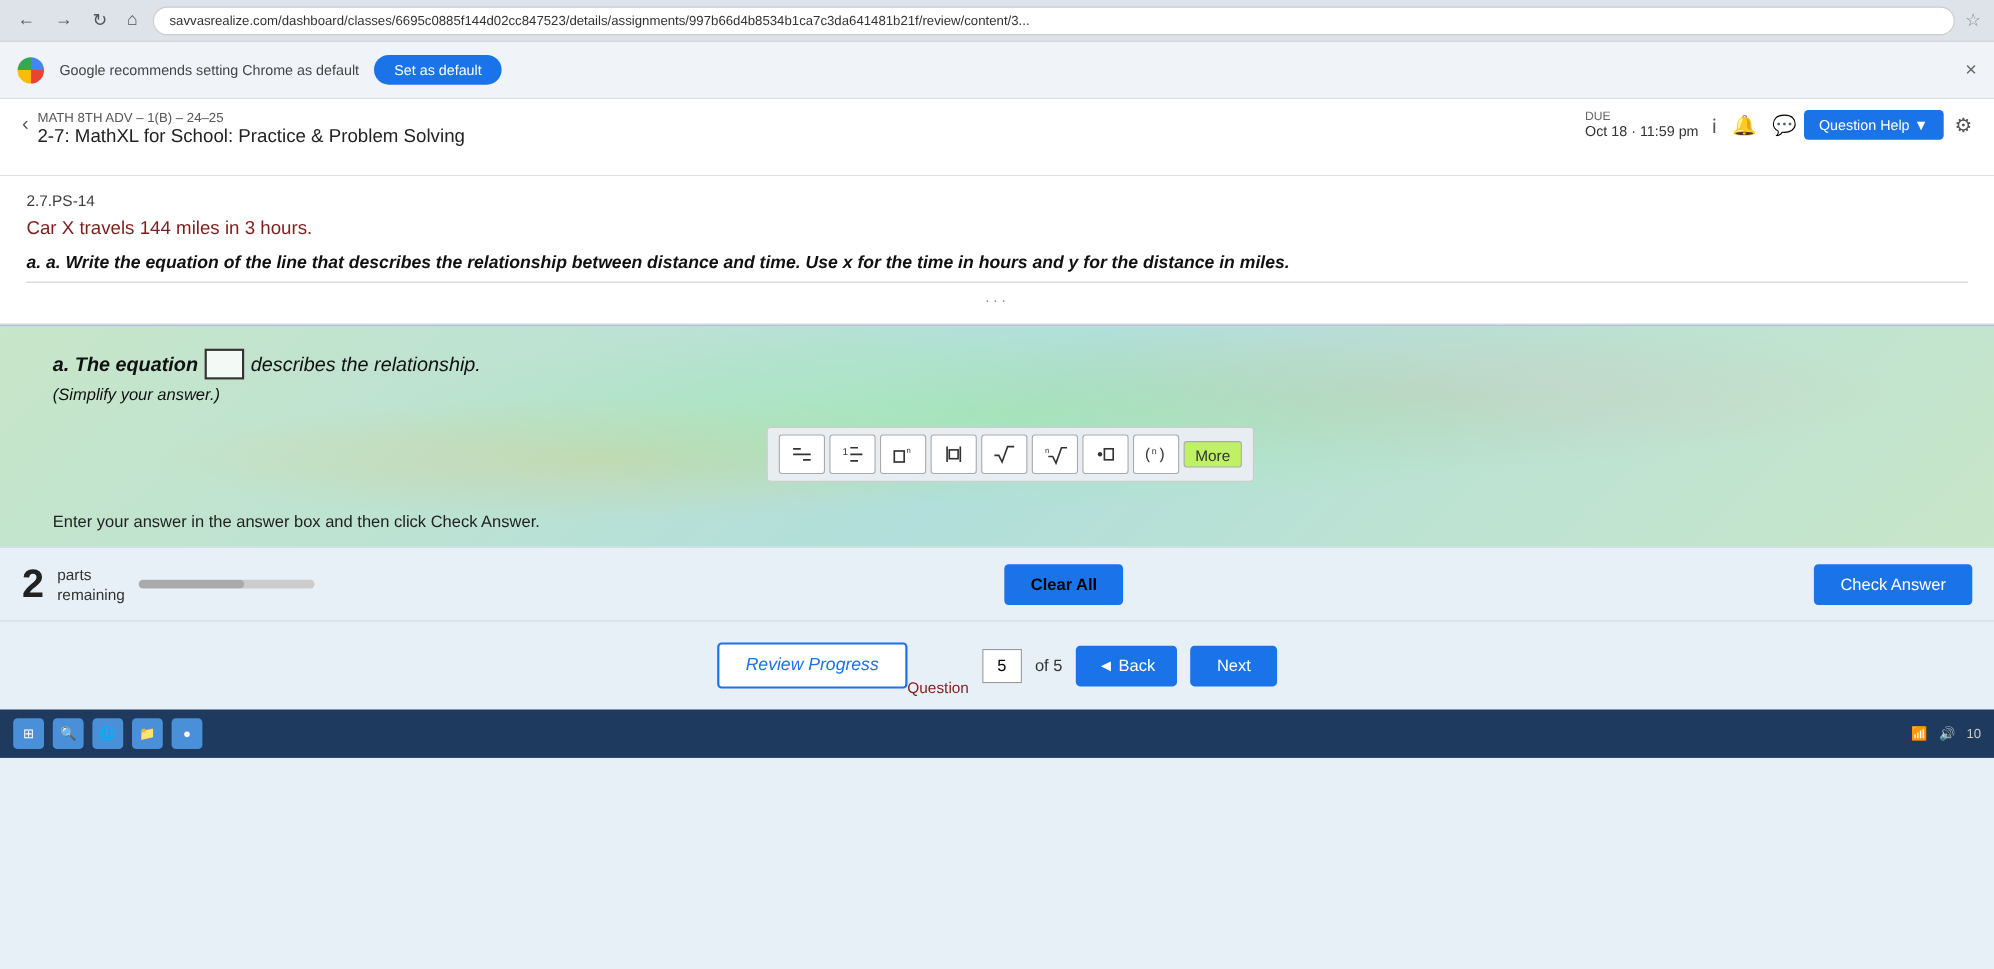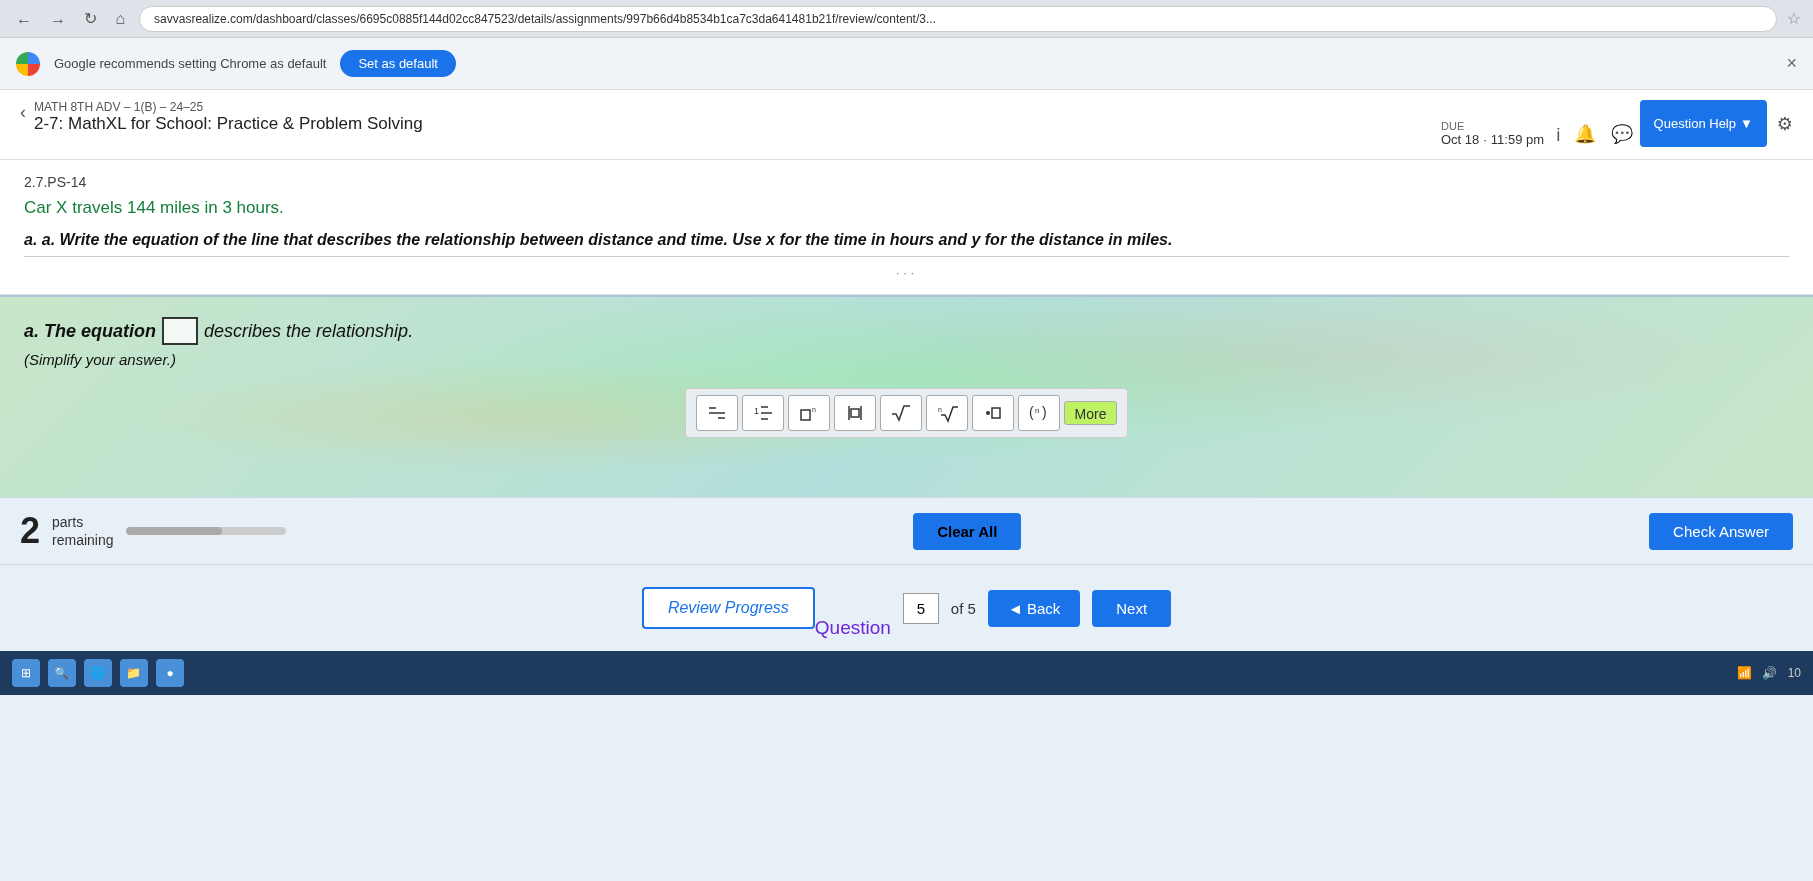--- a/index.html
+++ b/index.html
@@ -141,21 +141,21 @@
     .header-icon {
       font-size: 18px;
       color: #555;
       cursor: pointer;
     }
     .question-help-btn {
       background: #1a73e8;
       color: white;
       border: none;
       border-radius: 4px;
-      padding: 16px 14px;
+      padding: 6px 14px;
       font-size: 13px;
       cursor: pointer;
       display: flex;
       align-items: center;
       gap: 4px;
     }
     .gear-icon-header {
       font-size: 18px;
       color: #555;
       cursor: pointer;
@@ -168,21 +168,21 @@
       border-bottom: 1px solid #e0e0e0;
     }
     .question-id {
       font-size: 14px;
       color: #404040;
       font-weight: 500;
       margin-bottom: 8px;
     }
     .question-text {
       font-size: 17px;
-      color: #15803d;
+      color: #7f1d1d;
       margin-bottom: 10px;
     }
     .question-part {
       font-size: 16px;
       color: #111;
       font-style: italic;
       line-height: 1.5;
     }
     .question-part span {
       font-weight: bold;
@@ -201,20 +201,21 @@
       letter-spacing: 3px;
       padding: 4px 0;
     }
 
     
     .main-content {
       position: relative;
       background: #d4e8d4;
       min-height: 200px;
       overflow: hidden;
+      padding-left: 24px;
     }
 
     
     .wavy-bg {
       position: absolute;
       top: 0; left: 0; right: 0; bottom: 0;
       background:
         radial-gradient(ellipse 800px 120px at 50% 40%, rgba(144,238,144,0.4) 0%, transparent 70%),
         radial-gradient(ellipse 600px 80px at 30% 60%, rgba(255,165,0,0.15) 0%, transparent 70%),
         radial-gradient(ellipse 700px 100px at 70% 30%, rgba(255,100,100,0.1) 0%, transparent 70%),
@@ -382,22 +383,22 @@
       cursor: pointer;
       font-weight: 500;
       font-style: italic;
     }
     .question-nav {
       display: flex;
       align-items: center;
       gap: 12px;
     }
     .question-label {
-      font-size: 19px;
-      color: #6d28d9;
+      font-size: 14px;
+      color: #7f1d1d;
       margin-top: 40px;
     }
     .question-num-box {
       border: 1px solid #999;
       background: white;
       padding: 6px 10px;
       font-size: 15px;
       min-width: 36px;
       text-align: center;
     }
@@ -596,20 +597,23 @@
         <svg width="22" height="22" viewBox="0 0 22 22">
             <text x="1" y="15" font-size="14" fill="#333">(</text>
             <text x="7" y="11" font-size="8" fill="#333">n</text>
             <text x="14" y="15" font-size="14" fill="#333">)</text>
           </svg>
       </button>
       <button class="math-btn-more">More</button>
     </div>
   </div>
 
+  <div class="instruction-text">
+    <span>Enter your answer in the answer box and then click Check Answer.</span>
+  </div>
 </div>
 
 <div class="bottom-bar">
   <div class="parts-remaining">
     <span class="parts-number">2</span>
     <div class="parts-label">
       <span>parts</span>
       <span>remaining</span>
     </div>
     <div class="progress-bar-container">

